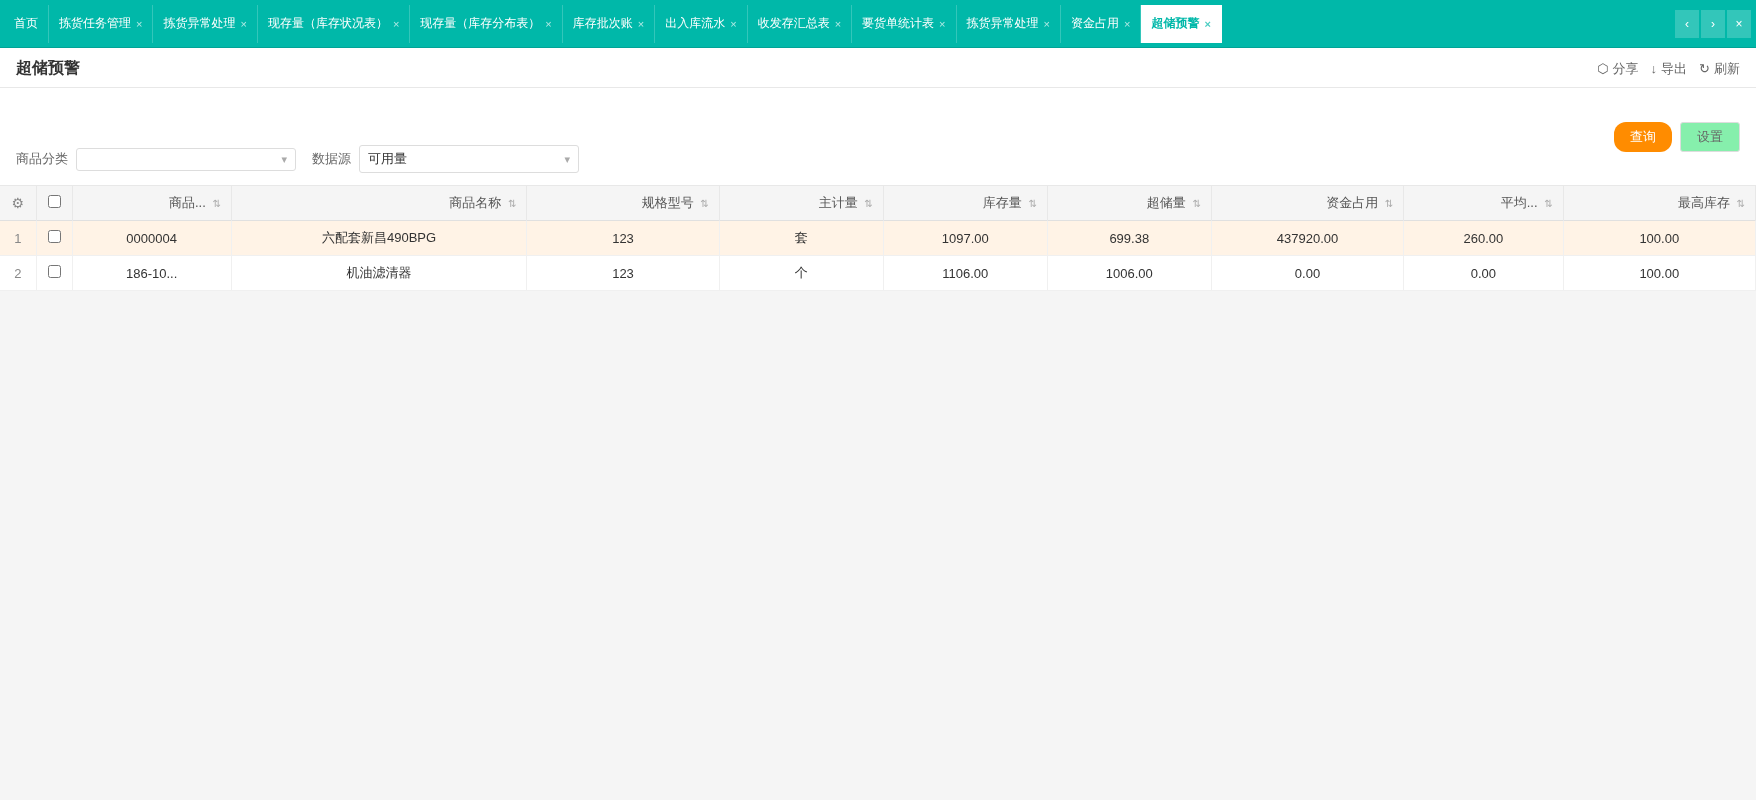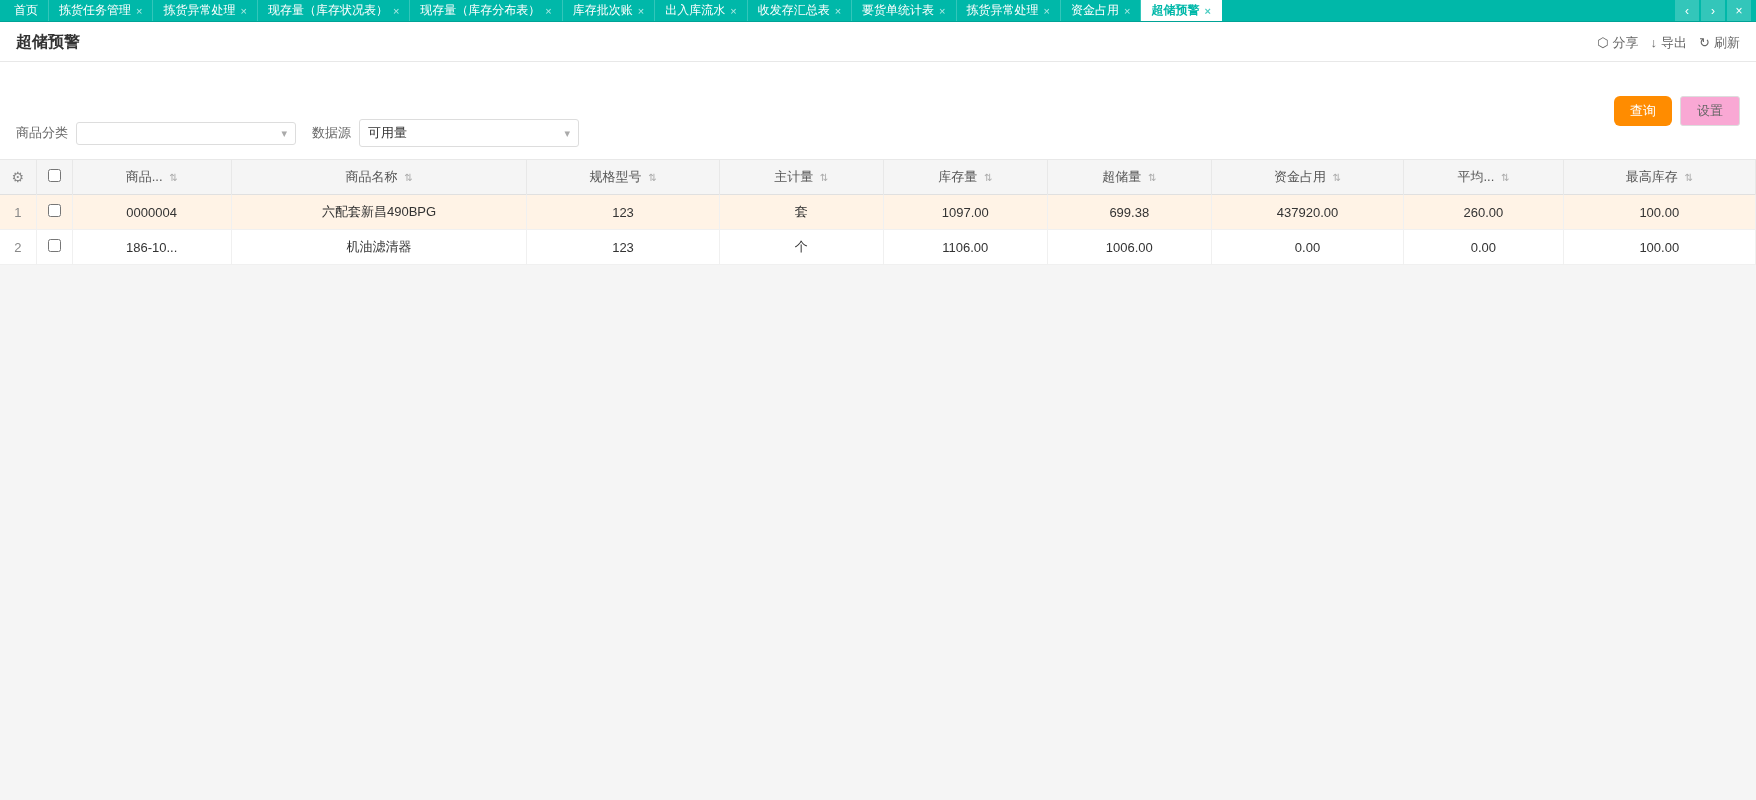--- a/index.html
+++ b/index.html
@@ -3,21 +3,21 @@
   <meta charset="utf-8">
   <style>
     * { box-sizing: border-box; margin: 0; padding: 0; }
     body { font-family: 'Microsoft YaHei', Arial, sans-serif; font-size: 13px; background: #f5f5f5; color: #333; }
 
     
     .top-nav {
       display: flex;
       align-items: center;
       background: #00b8a9;
-      height: 22px;
+      height: 48px;
       padding: 0 4px;
       overflow: hidden;
       border-bottom: 1px solid #00a396;
     }
     .nav-tab {
       display: flex;
       align-items: center;
       padding: 0 10px;
       height: 38px;
       color: #fff;
@@ -119,28 +119,28 @@
     .filter-select .chevron { color: #aaa; font-size: 11px; }
     .filter-actions {
       margin-left: auto;
       display: flex;
       gap: 8px;
     }
     .btn-primary {
       background: #ff8c00;
       color: #fff;
       border: none;
-      border-radius: 6px;
+      border-radius: 12px;
       padding: 6px 16px;
       cursor: pointer;
       font-size: 13px;
       margin-left: 23px;
     }
     .btn-secondary {
-      background: #f9a8d4;
+      background: #86efac;
       color: #666;
       border: 1px solid #ddd;
       border-radius: 3px;
       padding: 5px 16px;
       cursor: pointer;
       font-size: 13px;
     }
 
     
     .table-container {
@@ -152,21 +152,21 @@
       width: 100%;
       border-collapse: collapse;
       font-size: 13px;
     }
     thead tr {
       background: #f5f5f5;
       border-bottom: 1px solid #e0e0e0;
     }
     thead th {
       padding: 8px 10px;
-      text-align: center;
+      text-align: right;
       font-weight: normal;
       color: #555;
       border-right: 1px solid #e8e8e8;
       white-space: nowrap;
       user-select: none;
     }
     thead th .sort-icon {
       display: inline-block;
       margin-left: 3px;
       color: #aaa;

